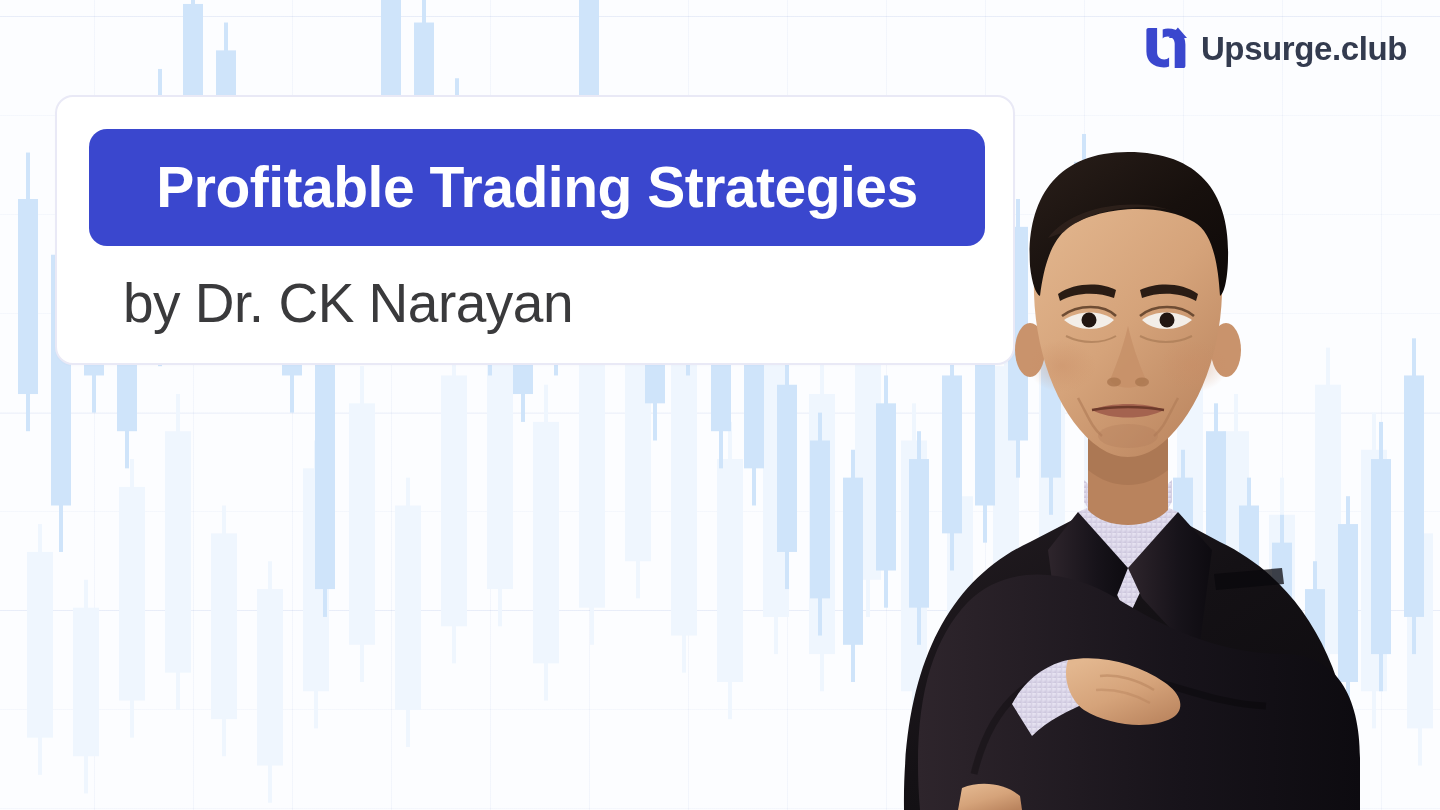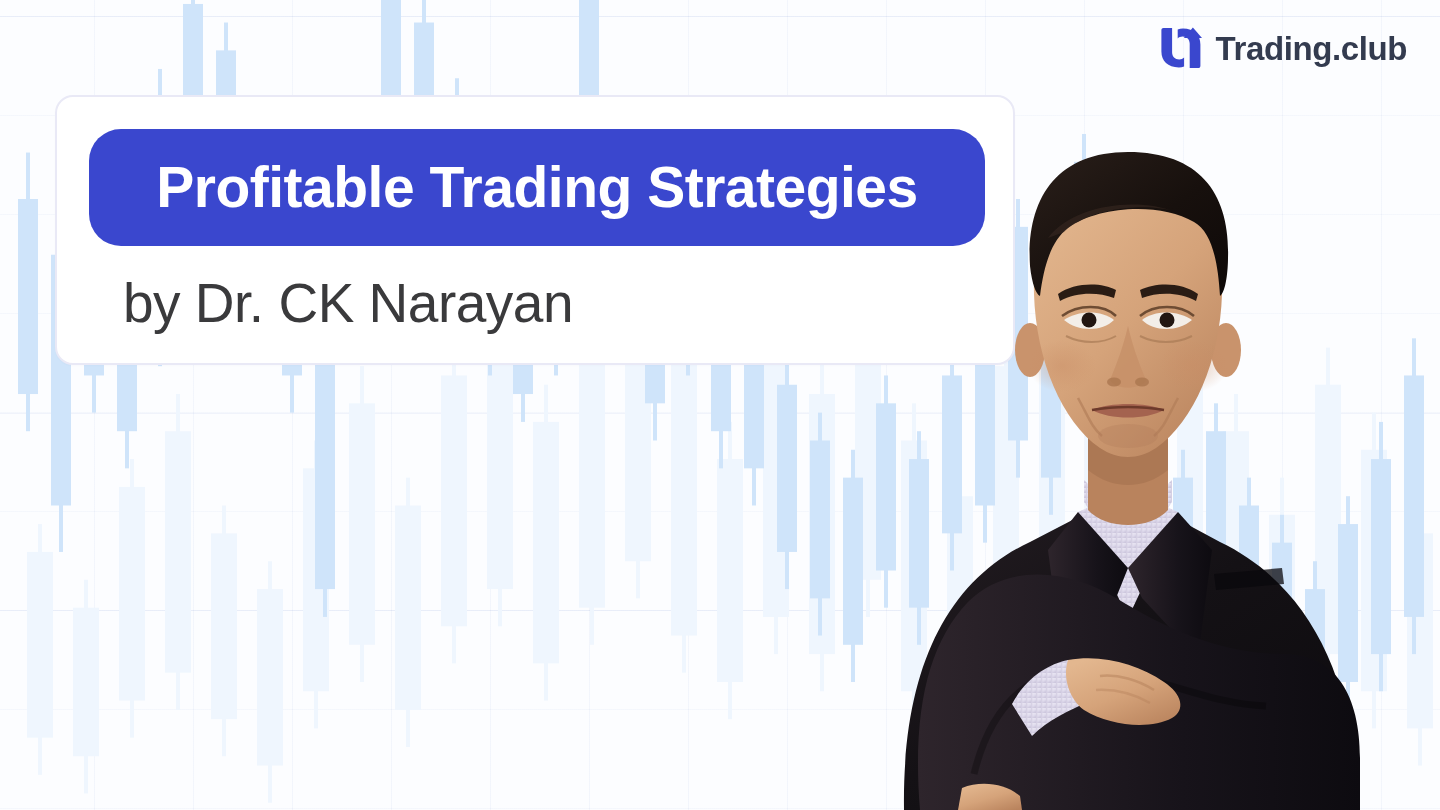--- a/index.html
+++ b/index.html
@@ -46,21 +46,21 @@
     background:#FFFFFF;
     border:2px solid #E9E9F6;
     border-radius:18px;
     box-shadow:0 1px 2px rgba(60,60,120,0.02);
   }
   .title-pill {
     position:absolute;
     left:32px; top:32px;
     width:896px; height:117px;
     background:#3A47CE;
-    border-radius:32px;
+    border-radius:18px;
     display:flex; align-items:center; justify-content:center;
   }
   .title-pill-text {
     color:#FFFFFF;
     font-size:57px;
     font-weight:700;
     letter-spacing:-0.5px;
     white-space:nowrap;
     line-height:1;
   }
@@ -385,16 +385,16 @@
       <svg viewBox="0 0 44 46" width="44" height="46" aria-hidden="true">
         <path d="M4.5 3 h8.6 v24.2 c0 4.3 2.9 7.2 7.1 7.2 c2.0 0 3.7 -0.7 4.9 -1.9
                  l0 9.0 c-1.6 0.6 -3.4 0.9 -5.3 0.9 C8.9 42.4 2.4 36.0 2.4 26.6 V5.1
                  C2.4 3.9 3.3 3 4.5 3 Z" fill="#3A47CE"></path>
         <path d="M39.3 43 h-8.6 V18.8 c0 -4.3 -2.9 -7.2 -7.1 -7.2 c-2.0 0 -3.7 0.7 -4.9 1.9
                  l0 -9.0 c1.6 -0.6 3.4 -0.9 5.3 -0.9 c10.9 0 17.4 6.4 17.4 15.8 v21.5
                  c0 1.2 -0.9 2.1 -2.1 2.1 Z" fill="#3A47CE"></path>
         <path d="M33.9 2.5 L43.0 13.0 H24.8 Z" fill="#3A47CE"></path>
       </svg>
     </span>
-    <span class="brand-name">Trading.club</span>
+    <span class="brand-name">Upsurge.club</span>
   </div>
 
 </div>
 
 </body></html>

